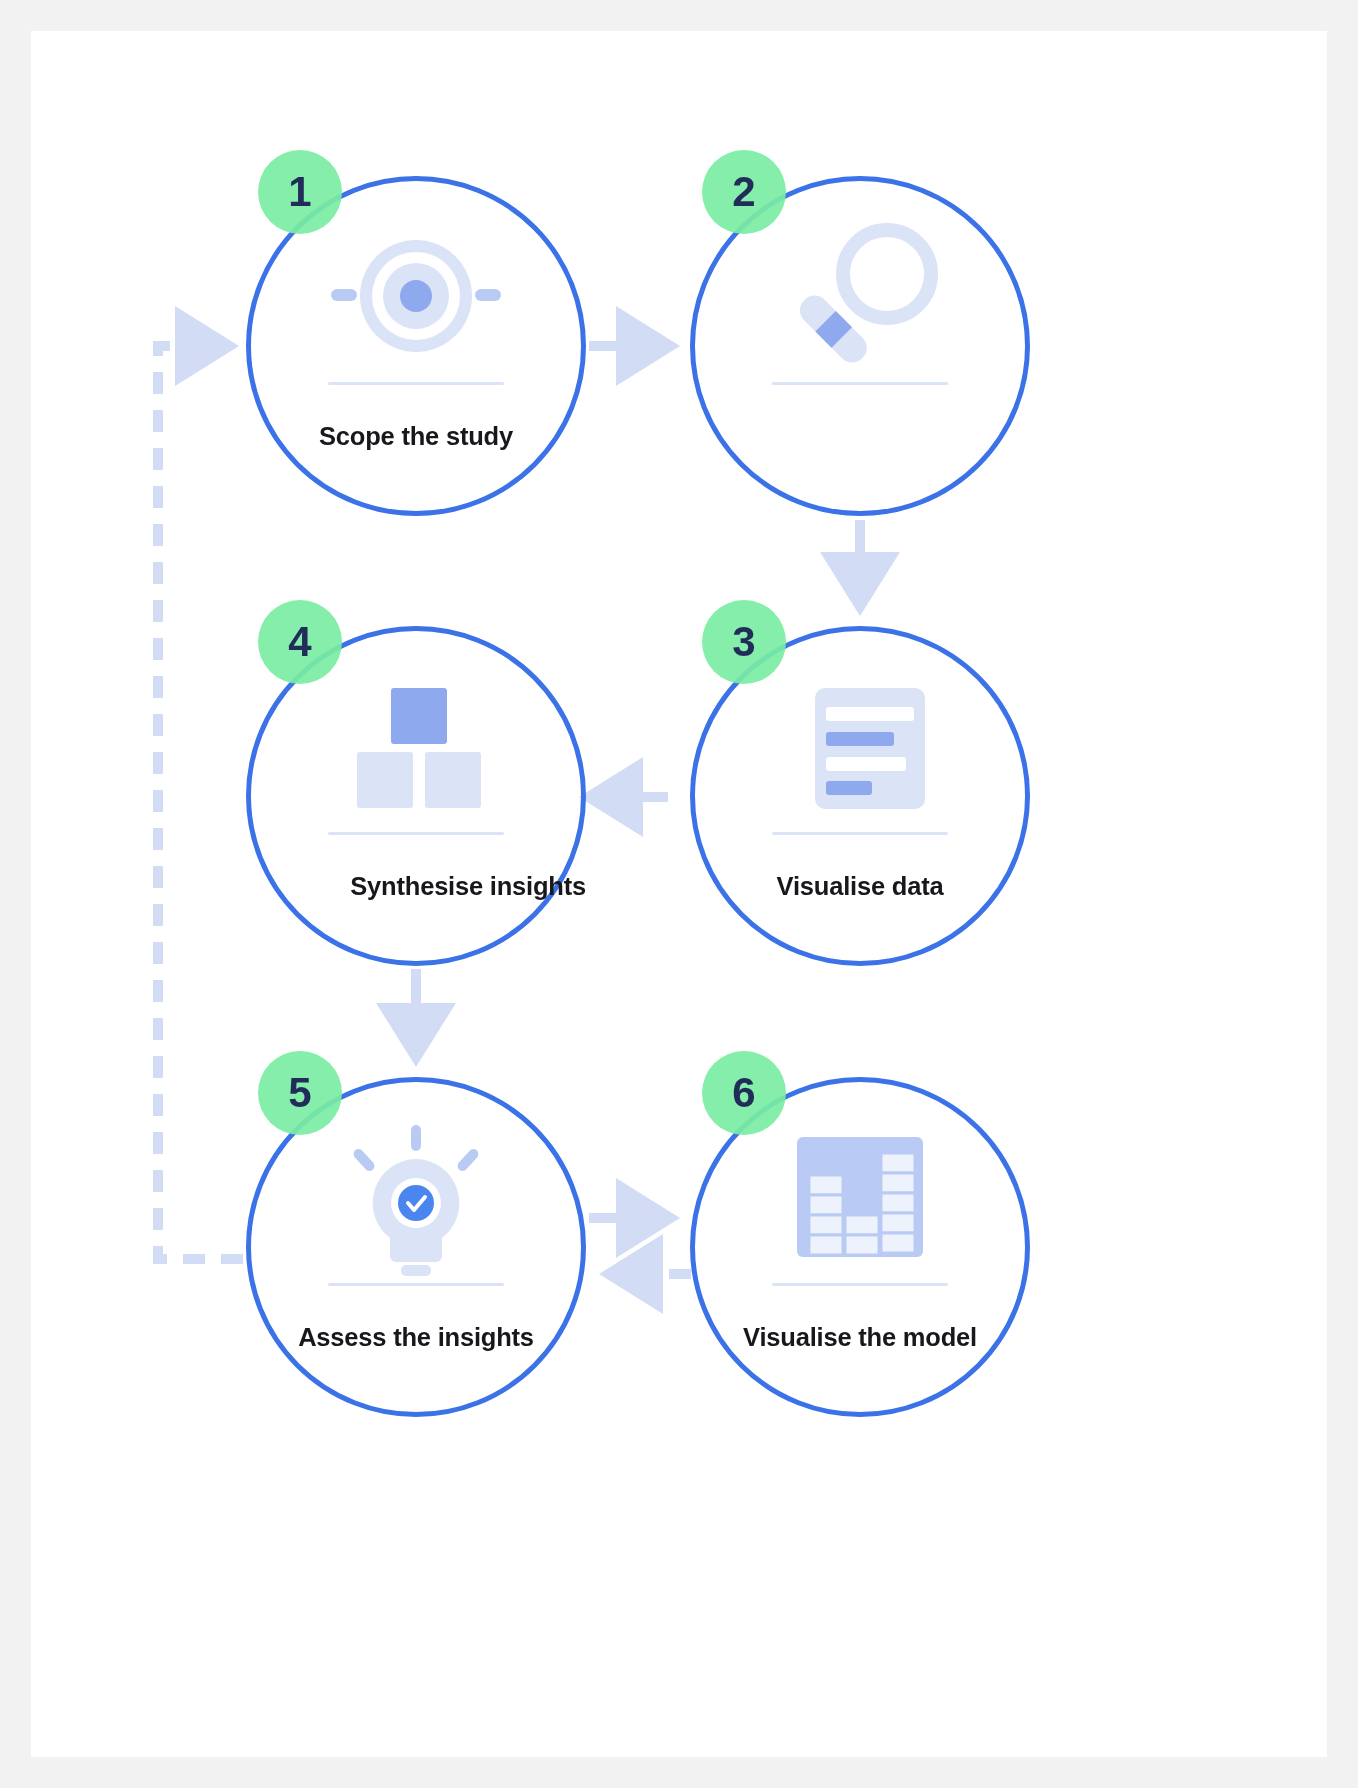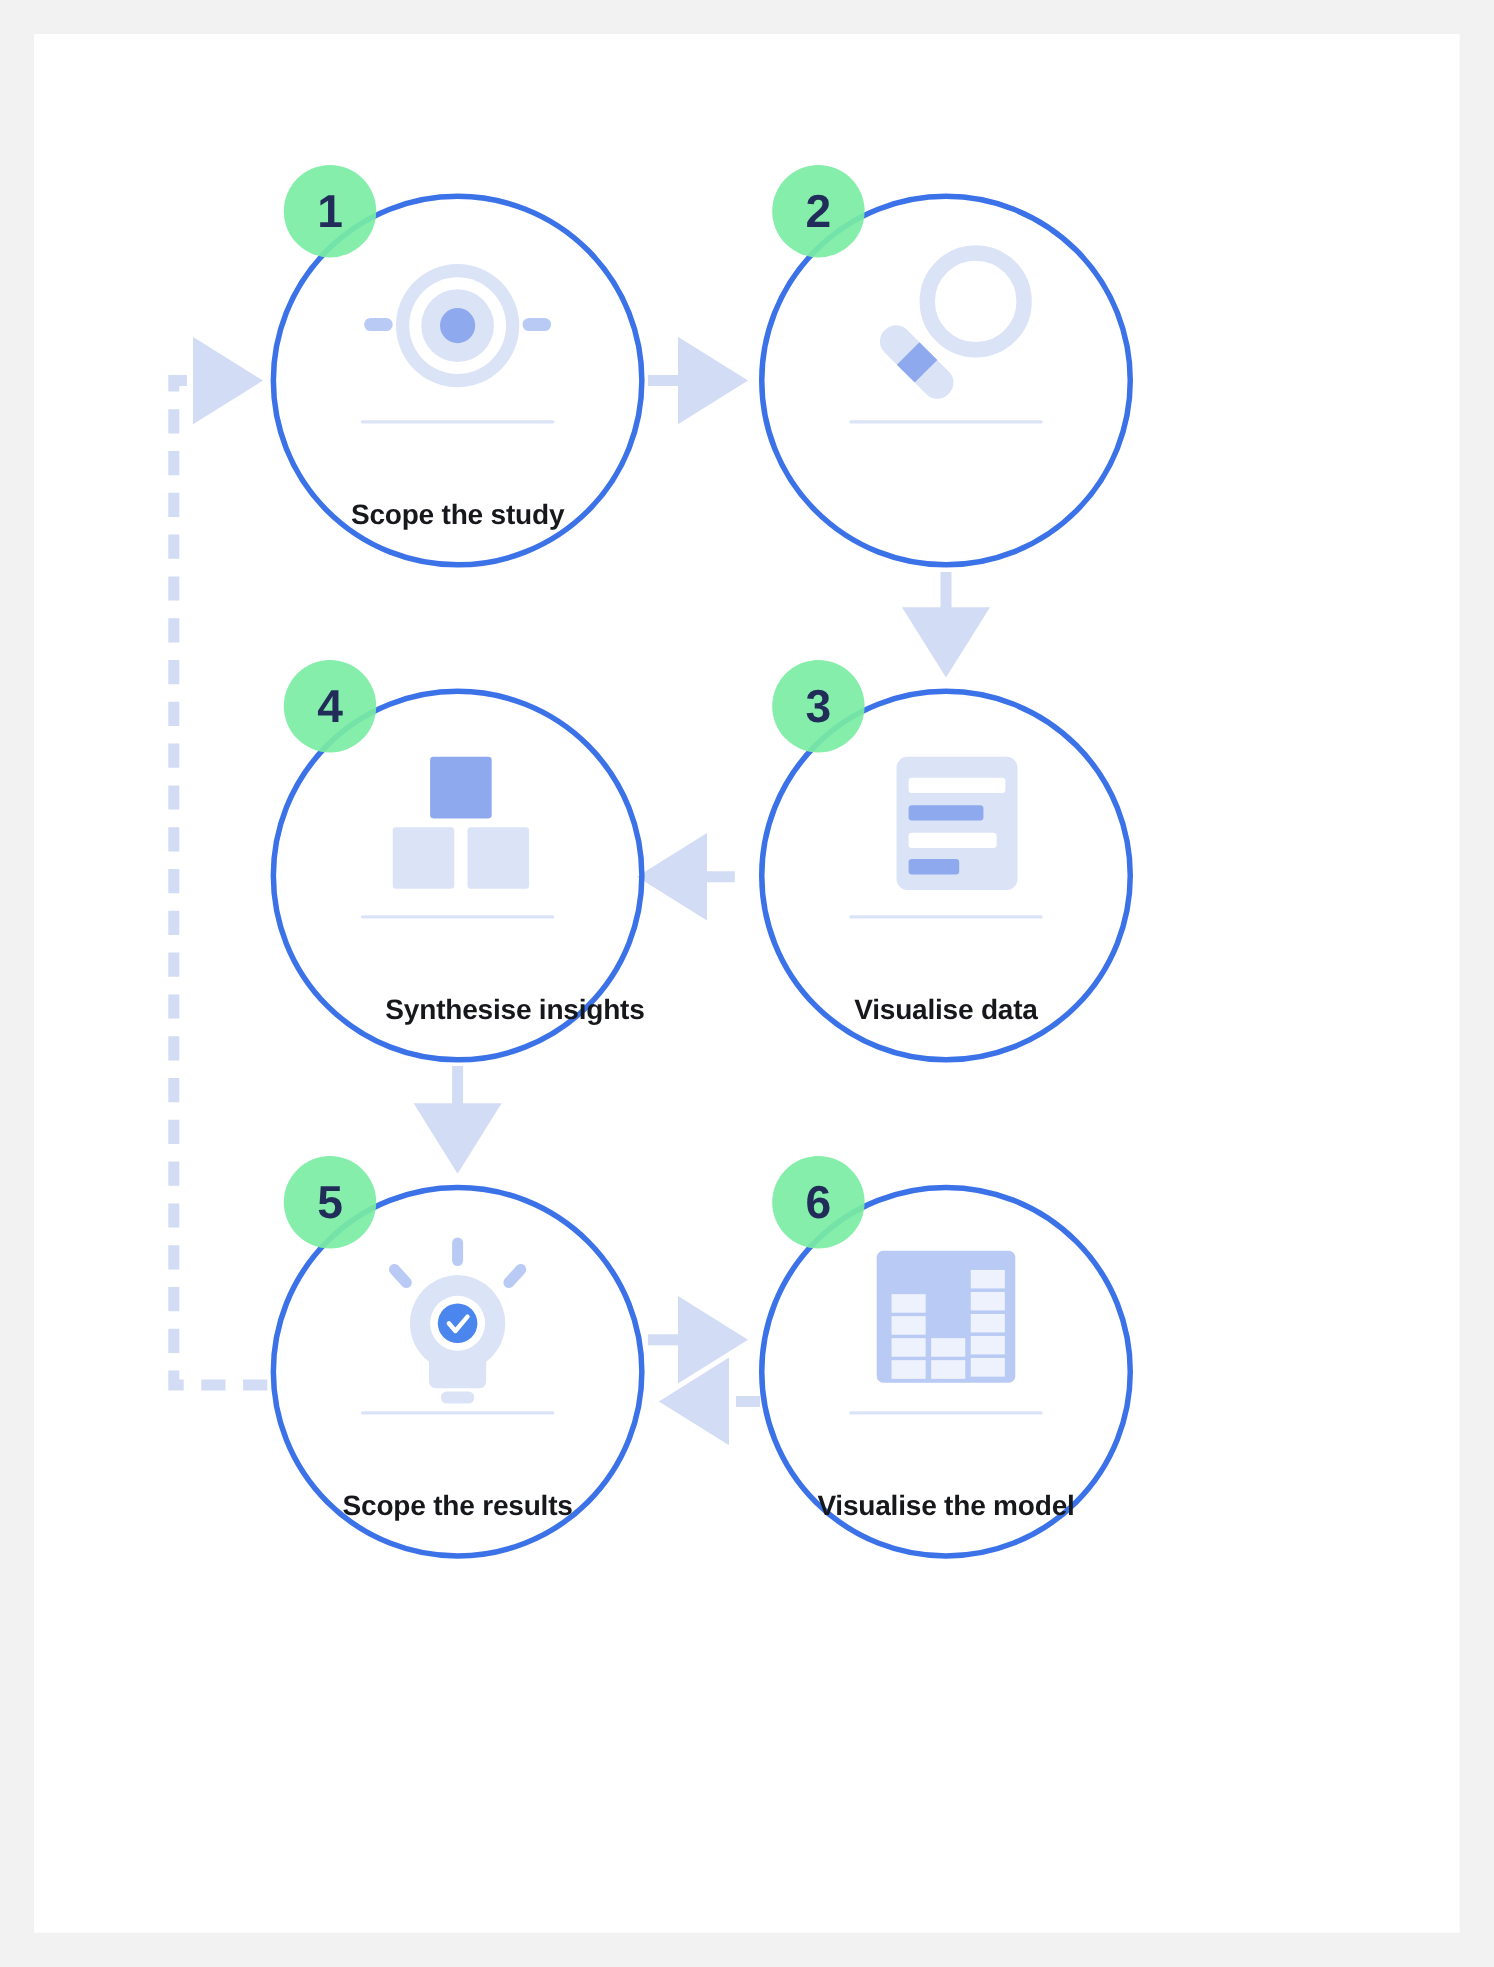--- a/index.html
+++ b/index.html
@@ -58,21 +58,20 @@
   }
   .node-label {
     position: absolute;
     left: 0;
     width: 340px;
     text-align: center;
     font-size: 25.5px;
     font-weight: bold;
     color: #17181c;
     letter-spacing: -0.2px;
-    margin-top: 32px;
   }
   .node-rule {
     position: absolute;
     height: 3px;
     width: 176px;
     background: #dbe3f7;
     border-radius: 2px;
   }
   .node-icon {
     position: absolute;
@@ -219,21 +218,21 @@
       <rect x="132" y="26" width="10" height="26" rx="5" fill="#b9cbf4" transform="rotate(42 137 39)"></rect>
       <path d="M85 38 a44 44 0 0 1 26 79 l0 18 a6 6 0 0 1 -6 6 l-40 0 a6 6 0 0 1 -6 -6 l0 -18 a44 44 0 0 1 26 -79 z" fill="#dbe3f7"></path>
       <circle cx="85" cy="82" r="25" fill="#ffffff"></circle>
       <circle cx="85" cy="82" r="18" fill="#4b86ee"></circle>
       <path d="M77 82 l6 7 l11 -13" fill="none" stroke="#ffffff" stroke-width="4" stroke-linecap="round" stroke-linejoin="round"></path>
       <rect x="70" y="144" width="30" height="11" rx="5" fill="#dbe3f7"></rect>
     </svg>
     <div class="node-badge" id="badge5">
       <span>5</span>
     </div>
-    <div class="node-label" id="label5">Scope the results</div>
+    <div class="node-label" id="label5">Assess the insights</div>
 
     <div class="node" id="node6"></div>
     <div class="node-rule" id="rule6"></div>
     <svg class="node-icon" id="icon6" viewBox="0 0 170 160">
       <rect x="22" y="14" width="126" height="120" rx="6" fill="#b9cbf4"></rect>
       <g fill="#eef2fd" stroke="#b9cbf4" stroke-width="3">
         <rect x="34" y="52" width="34" height="20"></rect>
         <rect x="34" y="72" width="34" height="20"></rect>
         <rect x="34" y="92" width="34" height="20"></rect>
         <rect x="34" y="112" width="34" height="20"></rect>

